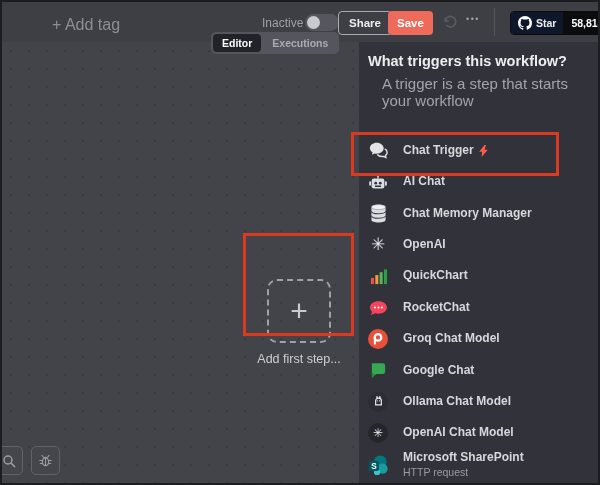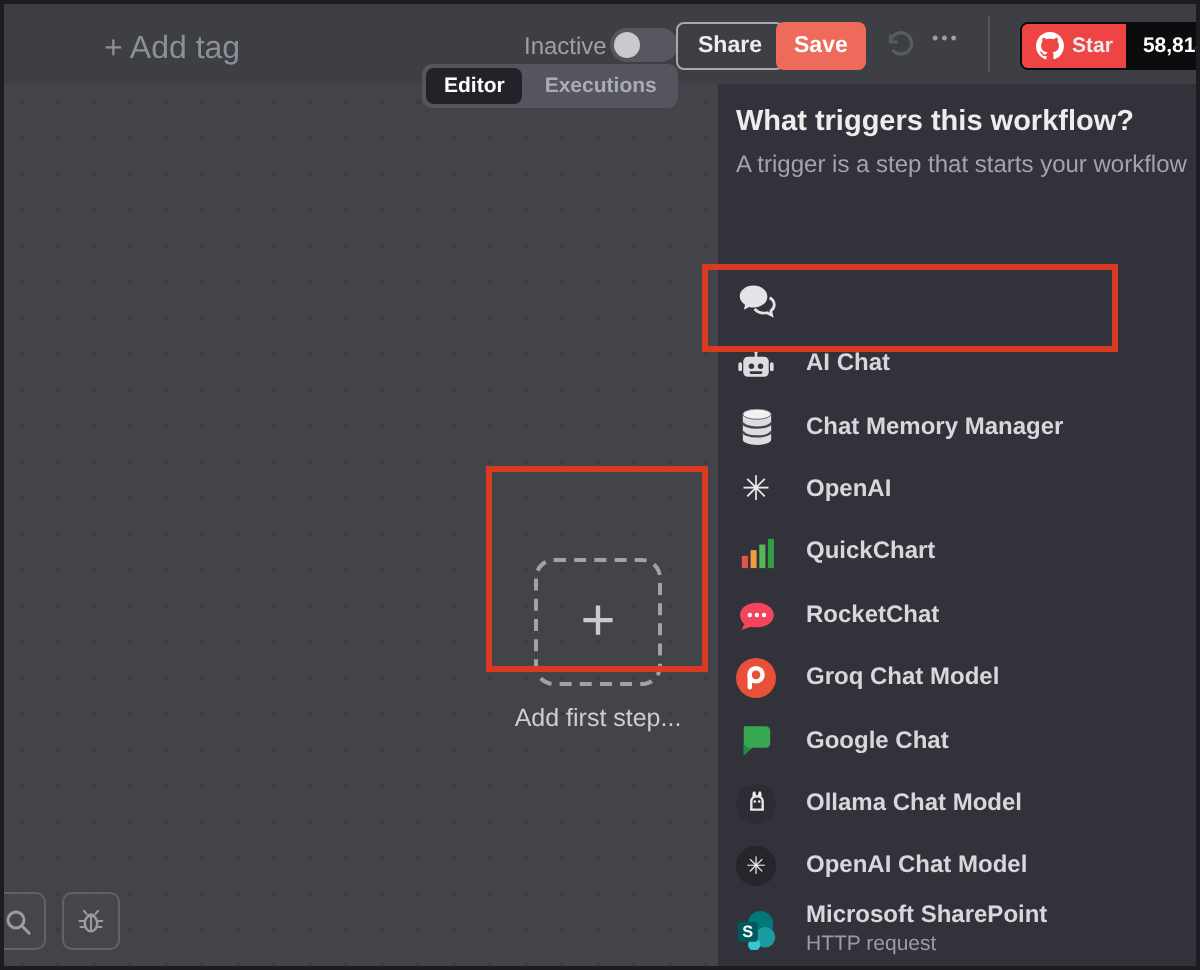--- a/index.html
+++ b/index.html
@@ -15,21 +15,21 @@
   .toggle .knob{position:absolute;left:2px;top:2px;width:13px;height:13px;border-radius:50%;background:#c9cacd;}
   .btn-share{position:absolute;left:336px;top:9px;height:24px;padding:0 10px;background:transparent;
              border:1px solid #a7a9af;border-radius:4px;color:#eceded;font-size:11.5px;font-weight:700;cursor:pointer;font-family:inherit;}
   .btn-save{position:absolute;left:386px;top:9px;height:24px;padding:0 9px;background:#ee6a5a;border:none;
             border-radius:4px;color:#fff;font-size:11.5px;font-weight:700;cursor:pointer;font-family:inherit;}
   .undo{position:absolute;left:440px;top:12px;width:16px;height:16px;cursor:pointer;opacity:.75;}
   .more{position:absolute;left:464px;top:12px;font-size:9px;letter-spacing:1.5px;color:#9ea0a6;cursor:pointer;}
   .tb-divider{position:absolute;left:492px;top:6px;width:1px;height:28px;background:#55565c;}
   .github{position:absolute;left:508px;top:9px;height:22px;display:flex;align-items:stretch;border-radius:4px;overflow:hidden;
           border:1px solid #0a0b0d;cursor:pointer;}
-  .gh-star{display:flex;align-items:center;gap:4px;padding:0 7px;background:#ef4444;color:#eceded;font-size:10.5px;font-weight:700;}
+  .gh-star{display:flex;align-items:center;gap:4px;padding:0 7px;background:#0f172a;color:#eceded;font-size:10.5px;font-weight:700;}
   .gh-count{display:flex;align-items:center;padding:0 8px;background:#0b0c0e;color:#fff;font-size:10.5px;font-weight:700;}
 
   
   .tabs-wrap{position:absolute;left:209px;top:30px;display:flex;align-items:center;gap:2px;padding:2px;
              background:#55565d;border-radius:5px;z-index:6;}
   .tab{font-size:10.5px;font-weight:600;color:#aaacb2;padding:3px 9px;border-radius:4px;cursor:pointer;}
   .tab.active{background:#222329;color:#fdfdfd;}
 
   
   .canvas{position:absolute;left:0;top:40px;right:243px;bottom:0;background:#43444a;
@@ -40,21 +40,21 @@
           display:flex;align-items:center;justify-content:center;}
   .plus{font-size:30px;font-weight:400;color:#c9cacd;line-height:1;}
   .addstep-label{margin-top:9px;font-size:12.5px;color:#cdced2;}
   .canvas-controls{position:absolute;left:-8px;bottom:8px;display:flex;gap:8px;}
   .ctl-btn{width:29px;height:29px;border-radius:5px;background:#45464c;border:1px solid #60616a;
            display:flex;align-items:center;justify-content:center;cursor:pointer;padding:0;}
 
   
   .panel{position:absolute;left:357px;top:40px;right:0;bottom:0;background:#32333a;z-index:4;}
   .panel-title{position:absolute;left:9px;top:11px;margin:0;font-size:14.5px;font-weight:700;color:#eceded;}
-  .panel-subtitle{position:absolute;left:9px;top:33px;margin:0;font-size:12px;color:#a2a4aa;}
+  .panel-subtitle{position:absolute;left:23px;top:33px;margin:0;font-size:15px;color:#a2a4aa;}
   .search{position:absolute;left:8px;right:11px;top:59px;height:26px;background:#2a2b32;border:1.5px solid #6466c5;
           border-radius:4px;display:flex;align-items:center;padding:0 8px;box-sizing:border-box;gap:7px;}
   .search input{flex:1;background:transparent;border:none;outline:none;color:#c9cacd;font-size:12px;font-family:inherit;padding:0;}
   .clear-btn{display:flex;cursor:pointer;}
   .list{position:absolute;left:8px;right:0;top:93px;}
   .row{height:31.4px;display:flex;align-items:center;cursor:pointer;}
   .row-icon{width:22px;display:flex;align-items:center;justify-content:center;flex:none;}
   .row-label{margin-left:14px;font-size:12px;font-weight:600;color:#d7d8db;display:flex;align-items:center;gap:5px;}
   .row-sub{font-size:10.5px;font-weight:400;color:#9a9ca2;margin-top:1px;}
   .row-text{display:flex;flex-direction:column;line-height:1.15;}
@@ -135,20 +135,28 @@
     <h2 class="panel-title">What triggers this workflow?</h2>
     <p class="panel-subtitle">A trigger is a step that starts your workflow</p>
     <div class="list" id="trigger-list">
         <div class="row">
     <span class="row-icon">
             <svg width="21" height="19" viewBox="0 0 24 22">
               <path d="M10 2C5.6 2 2 4.8 2 8.2c0 2 1.2 3.8 3.1 4.9L4.4 16l3.1-1.5c.8.2 1.6.3 2.5.3 4.4 0 8-2.8 8-6.3S14.4 2 10 2z" fill="#e3e4e6"></path>
               <path d="M19.3 9.1c1.7.9 2.7 2.4 2.7 4.1 0 1.4-.8 2.7-2 3.6l.5 2.4-2.7-1.4c-.6.1-1.2.2-1.8.2-2.3 0-4.3-1-5.4-2.4" fill="none" stroke="#e3e4e6" stroke-width="1.6"></path>
             </svg>
           </span>
+    <span class="row-label">
+            <span class="row-text">
+              <span class="row-label-text">Chat Trigger</span>
+            </span>
+            <svg width="9" height="12" viewBox="0 0 10 14">
+              <path d="M6.2 0 0 8h3.4L2.8 14 10 5.4H6.3L7.8 0z" fill="#ff5c49"></path>
+            </svg>
+          </span>
   </div>
         <div class="row">
     <span class="row-icon">
             <svg width="20" height="19" viewBox="0 0 22 20">
               <rect x="4" y="5.5" width="14" height="11" rx="2.5" fill="#dcdde0"></rect>
               <circle cx="8.5" cy="10.7" r="1.5" fill="#32333a"></circle>
               <circle cx="13.5" cy="10.7" r="1.5" fill="#32333a"></circle>
               <rect x="7.5" y="13.4" width="7" height="1.5" rx=".75" fill="#32333a"></rect>
               <rect x="10.3" y="2.6" width="1.4" height="3" fill="#dcdde0"></rect>
               <circle cx="11" cy="2.2" r="1.3" fill="#dcdde0"></circle>

